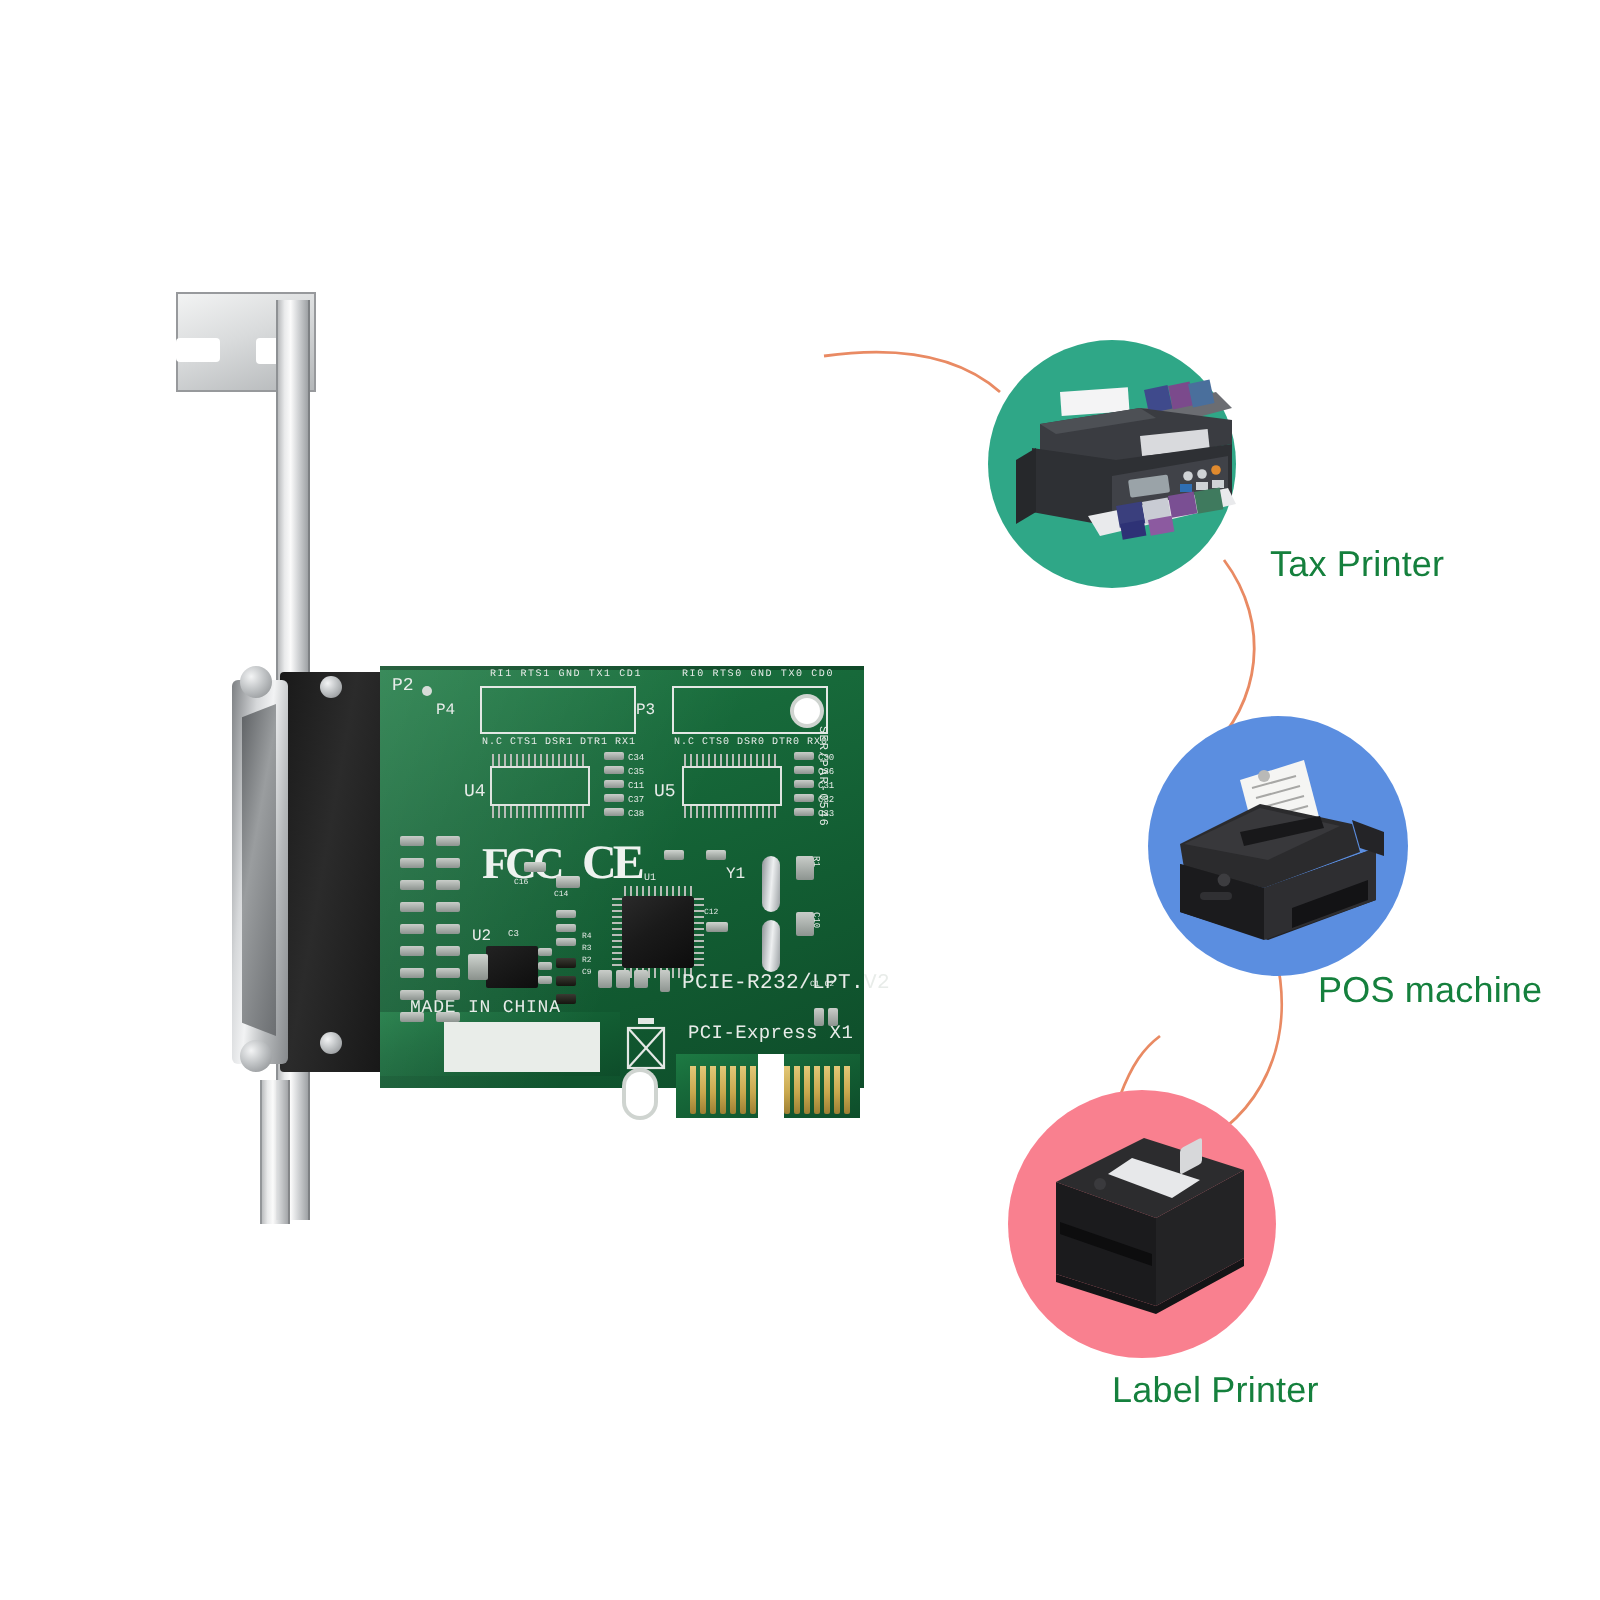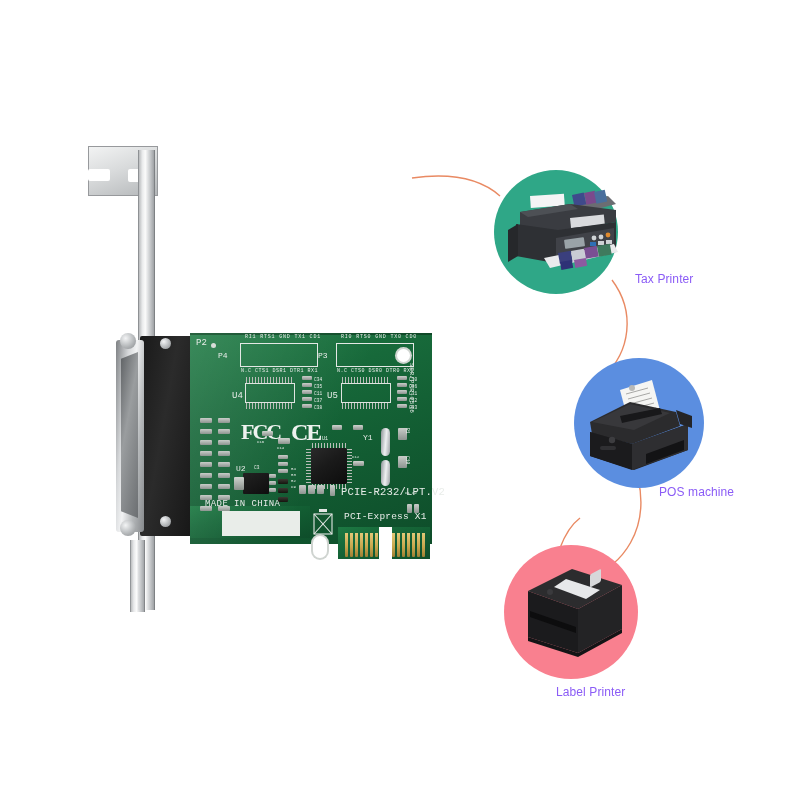--- a/index.html
+++ b/index.html
@@ -30,22 +30,22 @@
   .device-node {
     position: absolute;
   }
   .device-circle {
     position: absolute;
     border-radius: 50%;
     left: 0; top: 0;
   }
   .device-label {
     position: absolute;
-    font-size: 12px;
-    color: #8b5cf6;
+    font-size: 18px;
+    color: #15803d;
     white-space: nowrap;
     letter-spacing: 0.1px;
   }
 
   
   #card {
     position: absolute;
     left: 0; top: 0;
     width: 480px;
     height: 680px;

